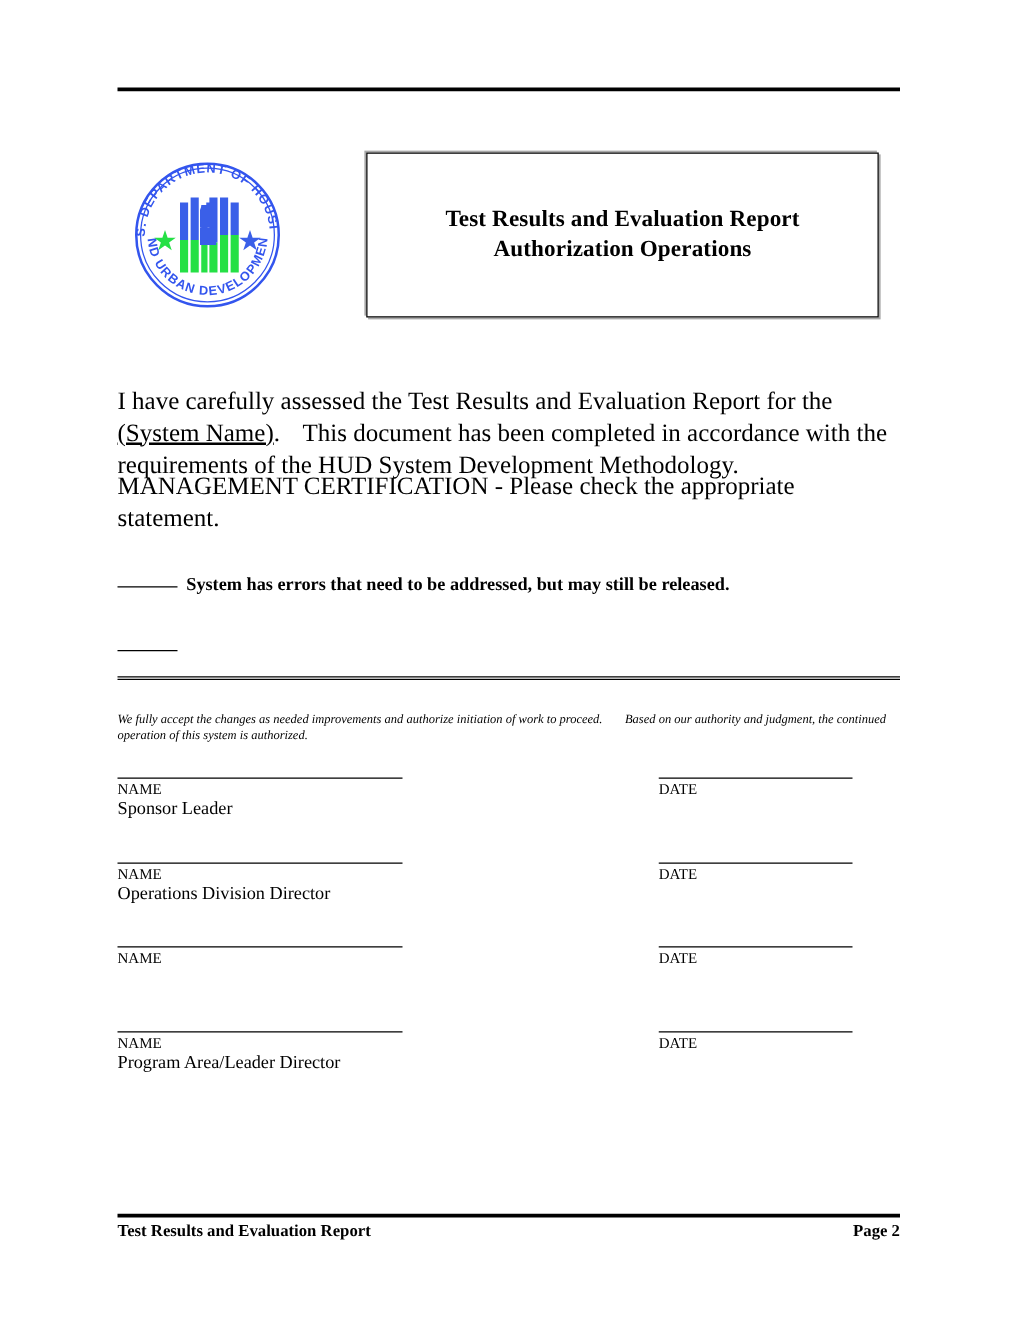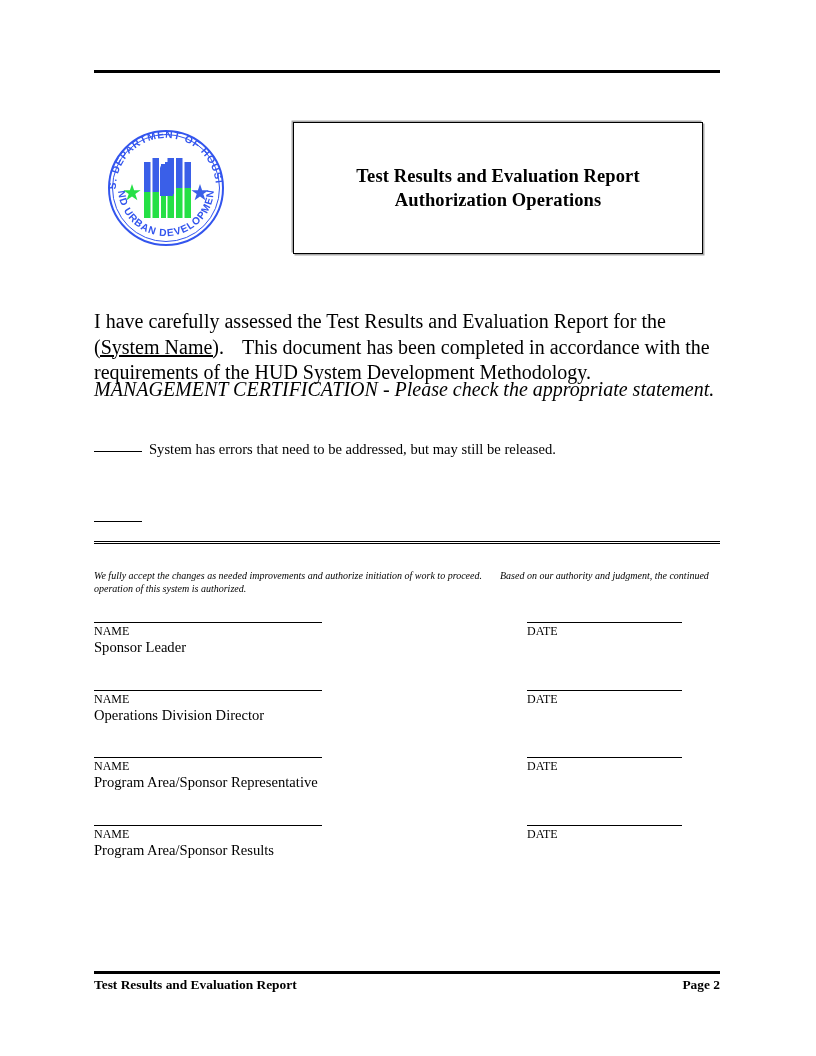--- a/index.html
+++ b/index.html
@@ -76,34 +76,34 @@
   
   .body-block {
     position: absolute;
     left: 94px;
     width: 628px;
     font-size: 20px;
     line-height: 1.28;
     text-align: left;
   }
   #intro-para  { top: 289px; }
-  #mgmt-line   { top: 357px; font-style: italic; }
+  #mgmt-line   { top: 357px; }
 
   .u { text-decoration: underline; }
   .gap { display: inline-block; width: 18px; }
 
   .stmt {
     position: absolute;
     left: 94px;
     width: 628px;
     font-size: 14.6px;
     line-height: 1.28;
   }
   #stmt-0 { top: 408px; }
-  #stmt-1 { top: 440px; }
+  #stmt-1 { top: 459px; font-weight: bold; }
   #stmt-2 { top: 510px; }
   .blank-rule {
     display: inline-block;
     width: 48px;
     border-bottom: 1.4px solid #000;
     margin-right: 7px;
     vertical-align: 2px;
   }
 
   
@@ -288,33 +288,32 @@
     <div class="sig-right">
       <div class="sig-line"></div>
       <div class="sig-label">DATE</div>
     </div>
   </div>
 
   <div class="sig-row r2">
     <div class="sig-left">
       <div class="sig-line"></div>
       <div class="sig-label">NAME</div>
-      <div class="sig-role">Program Area/Sponsor Representative</div>
     </div>
     <div class="sig-right">
       <div class="sig-line"></div>
       <div class="sig-label">DATE</div>
     </div>
   </div>
 
   <div class="sig-row r3">
     <div class="sig-left">
       <div class="sig-line"></div>
       <div class="sig-label">NAME</div>
-      <div class="sig-role">Program Area/Sponsor Results</div>
+      <div class="sig-role">Program Area/Leader Director</div>
     </div>
     <div class="sig-right">
       <div class="sig-line"></div>
       <div class="sig-label">DATE</div>
     </div>
   </div>
 
   <div class="footer-rule"></div>
   <div class="footer">
     <span>Test Results and Evaluation Report</span>

